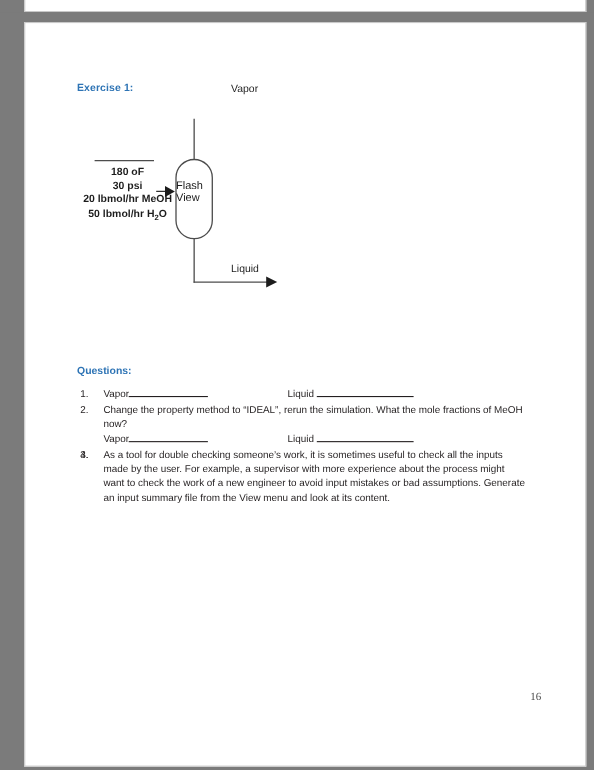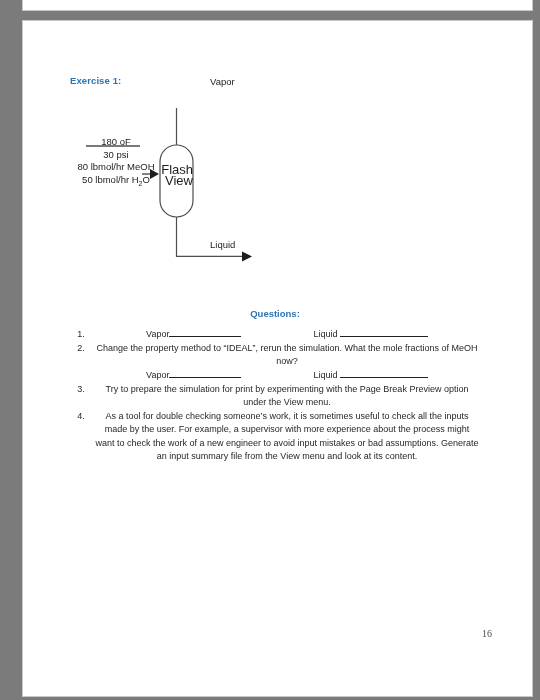--- a/index.html
+++ b/index.html
@@ -90,22 +90,22 @@
   }
   .dlabel {
     position: absolute;
     font-family: "Liberation Sans", sans-serif;
     font-size: 9.5px;
     color: #1c1c1c;
     white-space: nowrap;
   }
   .tank-text {
     position: absolute;
-    text-align: right;
-    font-size: 13px;
+    text-align: left;
+    font-size: 10px;
     line-height: 11px;
     color: #1c1c1c;
   }
   .feed-block {
     position: absolute;
     text-align: center;
     font-size: 9.5px;
     line-height: 12.5px;
     color: #1c1c1c;
     white-space: nowrap;
@@ -113,21 +113,21 @@
   .side-block {
     position: absolute;
     text-align: left;
     font-size: 9.5px;
     line-height: 12.5px;
     color: #1c1c1c;
     white-space: nowrap;
   }
 
   
-  #questions { margin-top: 0; text-align: center; }
+  #questions { margin-top: 24px; }
   .q-heading {
     color: #2e74b5;
     font-weight: bold;
     font-size: 9.5px;
     margin: 0 0 9px 0;
   }
   ol.qlist {
     margin: 0;
     padding: 0;
     list-style: none;
@@ -208,24 +208,24 @@
 
         <div class="dlabel" style="left:140px; top:-32px;">Vapor</div>
 
         <div class="dlabel" style="left:140px; top:131px;">Liquid</div>
 
         <div class="tank-text" style="left:90px; top:56px; width:33px;">
           <div>Flash</div>
           <div>View</div>
         </div>
 
-        <div class="feed-block" style="left:-8px; top:28px; width:108px;">
+        <div class="feed-block" style="left:-8px; top:43px; width:108px;font-weight:bold;">
           <div>180 oF</div>
           <div>30 psi</div>
-          <div>80 lbmol/hr MeOH</div>
+          <div>20 lbmol/hr MeOH</div>
           <div><span>50 lbmol/hr H</span><sub style="font-size:7px;">2</sub><span>O</span></div>
         </div>
 
 
       </div>
 
       <div id="questions">
         <p class="q-heading">Questions:</p>
         <ol class="qlist">
 
@@ -235,21 +235,20 @@
           </li>
 
           <li>
             <span class="qnum">2.</span>
             <span>Change the property method to “IDEAL”, rerun the simulation. What the mole fractions of MeOH now?</span>
             <span class="blanks"><span class="blank-lbl">Vapor</span><span class="blank-rule rule-a"></span><span class="gap-lbl"></span><span class="blank-lbl">Liquid</span>&nbsp;<span class="blank-rule rule-b"></span></span>
           </li>
 
           <li>
             <span class="qnum">3.</span>
-            <span>Try to prepare the simulation for print by experimenting with the Page Break Preview option under the View menu.</span>
           </li>
 
           <li>
             <span class="qnum">4.</span>
             <span>As a tool for double checking someone’s work, it is sometimes useful to check all the inputs made by the user. For example, a supervisor with more experience about the process might want to check the work of a new engineer to avoid input mistakes or bad assumptions. Generate an input summary file from the View menu and look at its content.</span>
           </li>
 
         </ol>
       </div>
 

